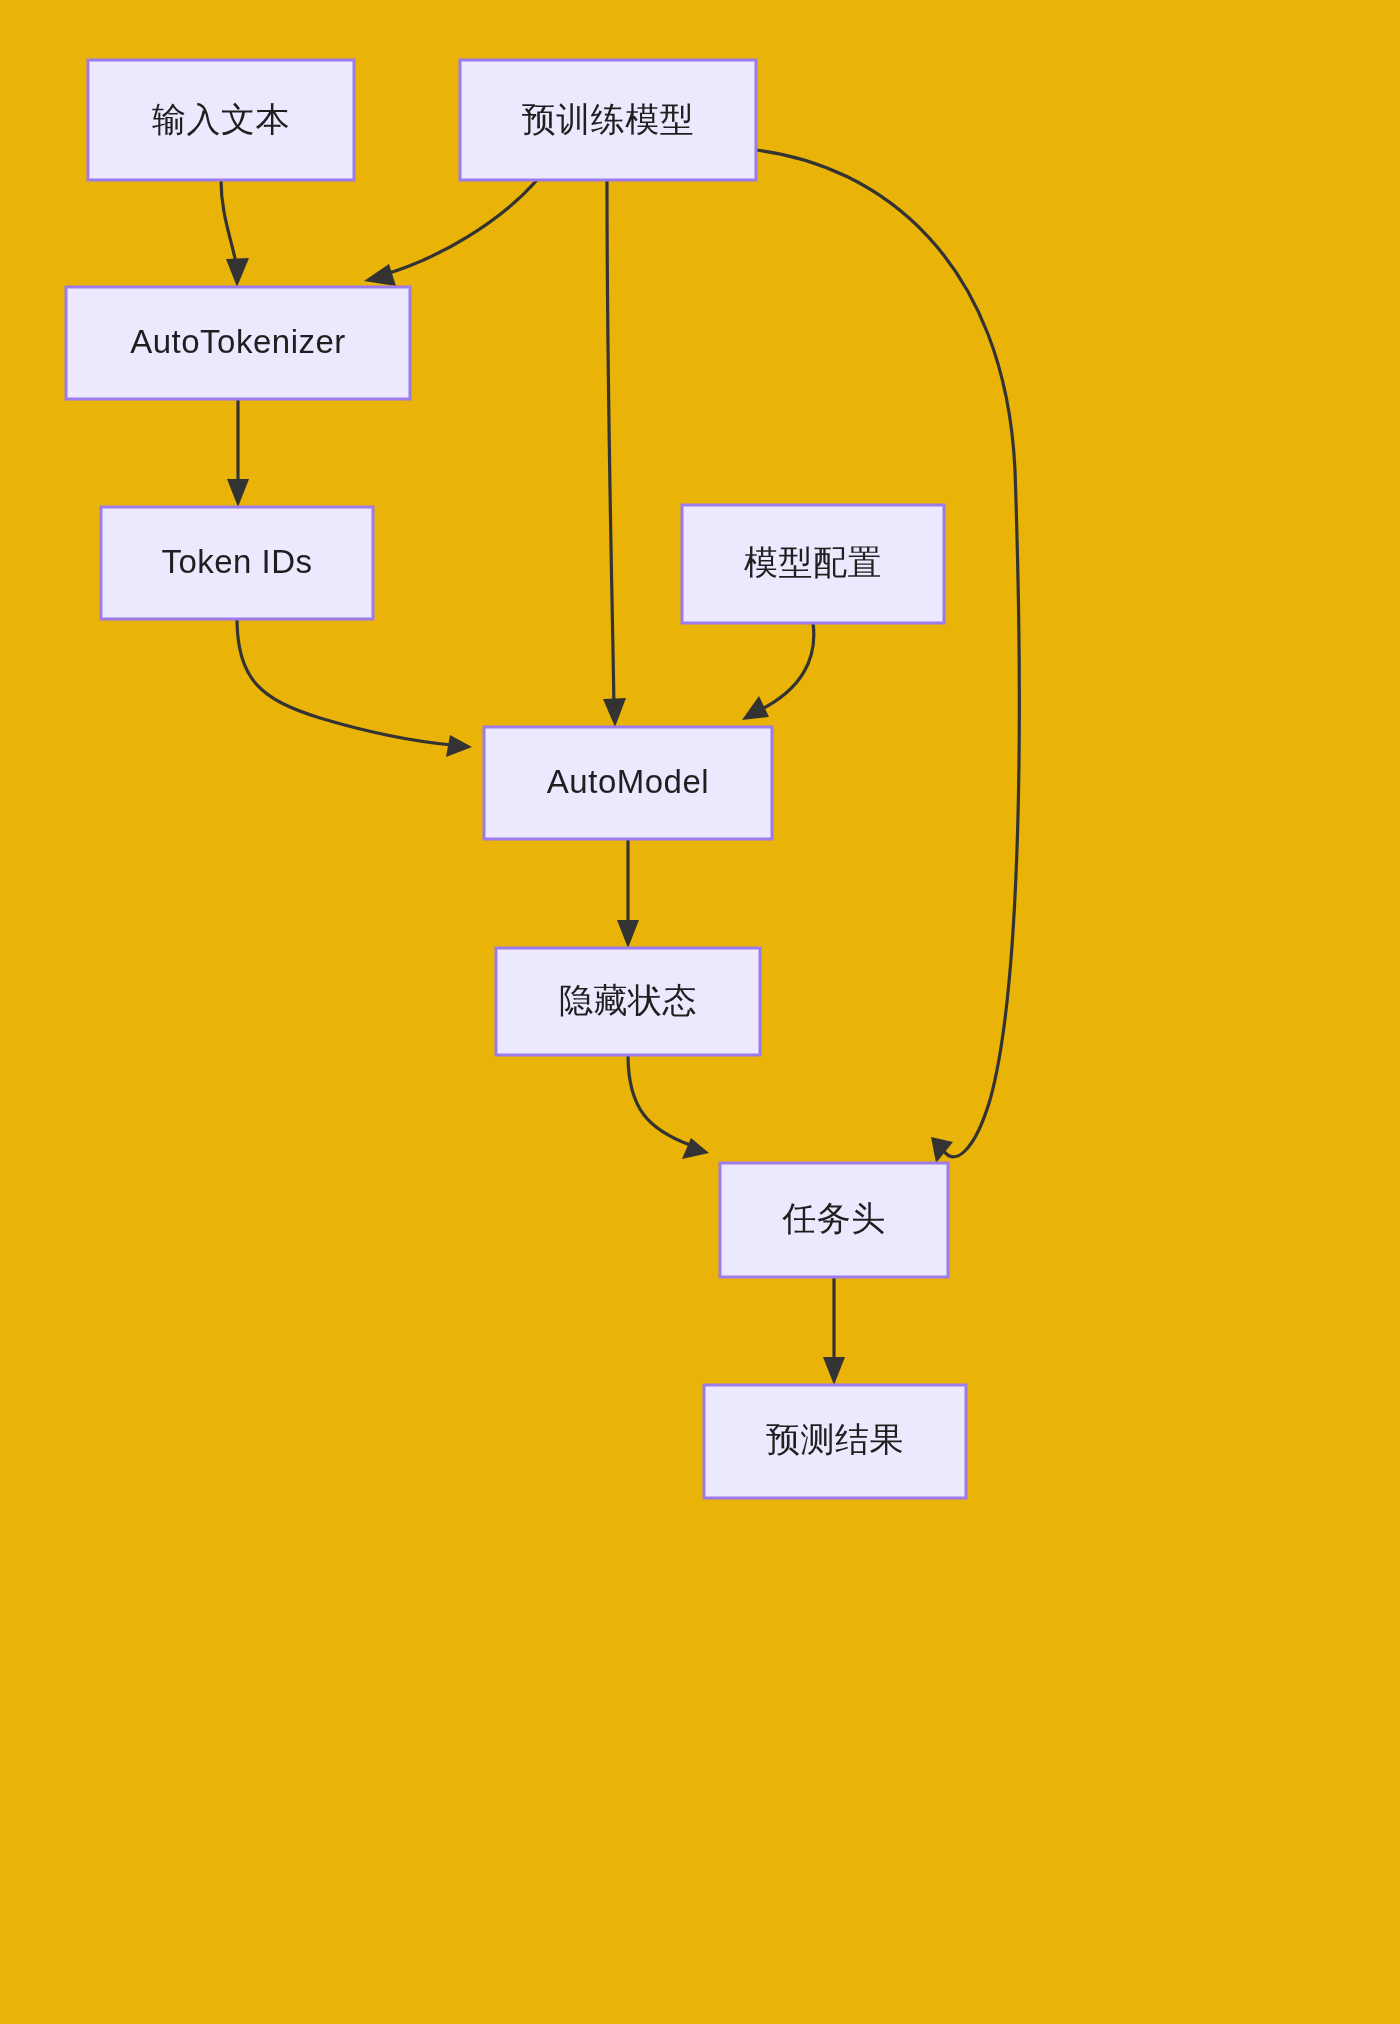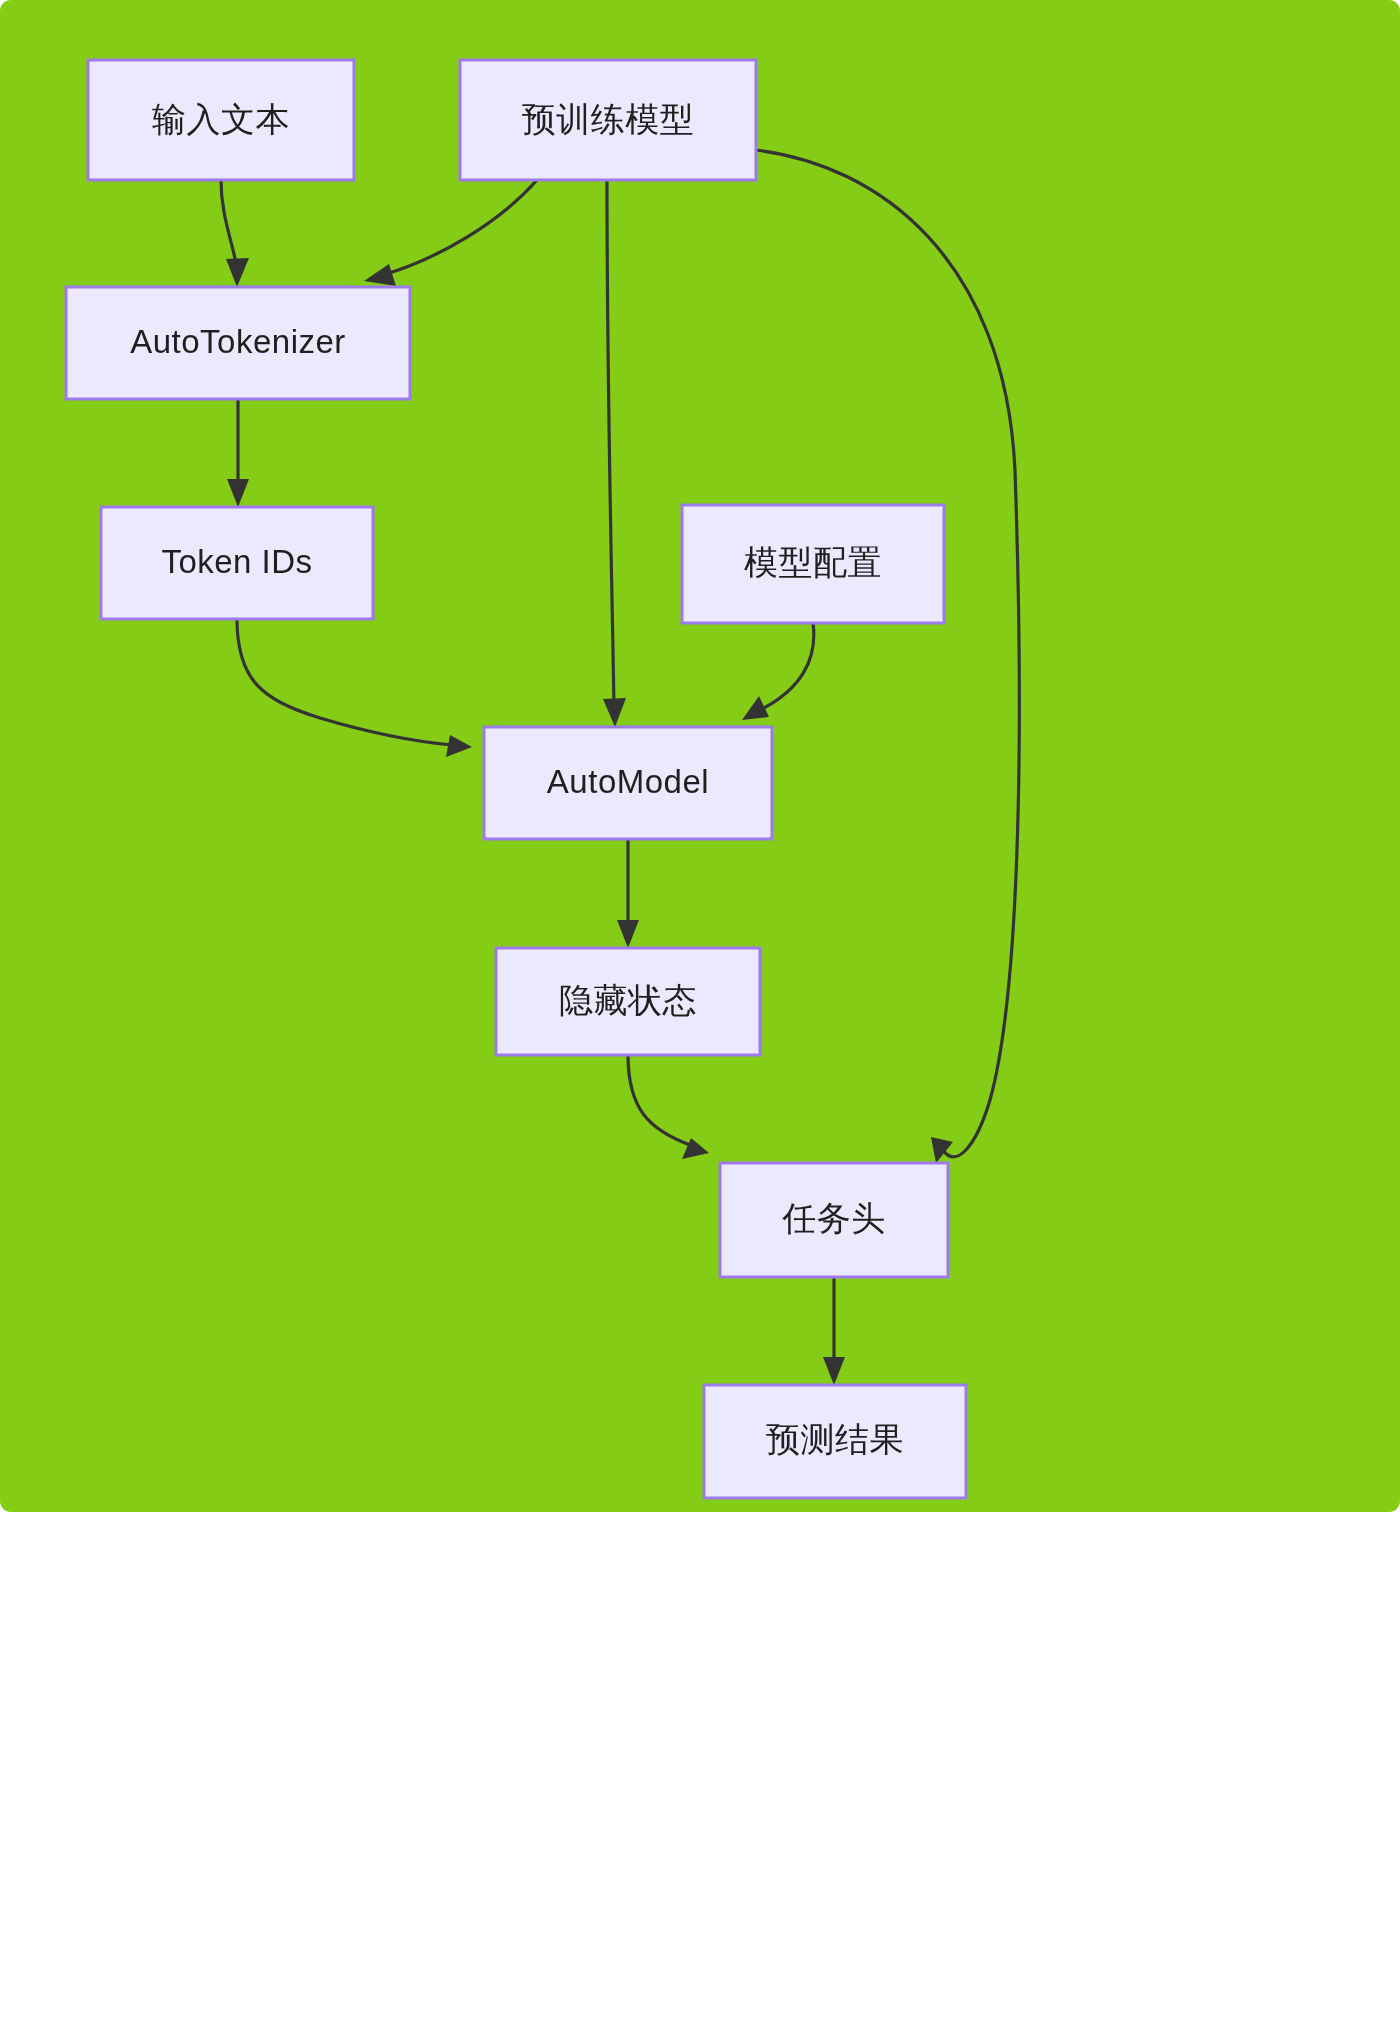--- a/index.html
+++ b/index.html
@@ -9,23 +9,22 @@
   }
   body {
     width: 1400px;
     height: 2024px;
     font-family: "Liberation Sans", "DejaVu Sans", sans-serif;
     overflow: hidden;
   }
   #diagram-root {
     position: relative;
     width: 1400px;
-    height: 1512px;
-    background: #84cc16;
-    border-radius: 11px;
+    height: 2024px;
+    background: #eab308;
   }
   svg.flow-canvas {
     position: absolute;
     left: 0;
     top: 0;
     width: 1400px;
     height: 2024px;
     display: block;
   }
   .node-rect {

